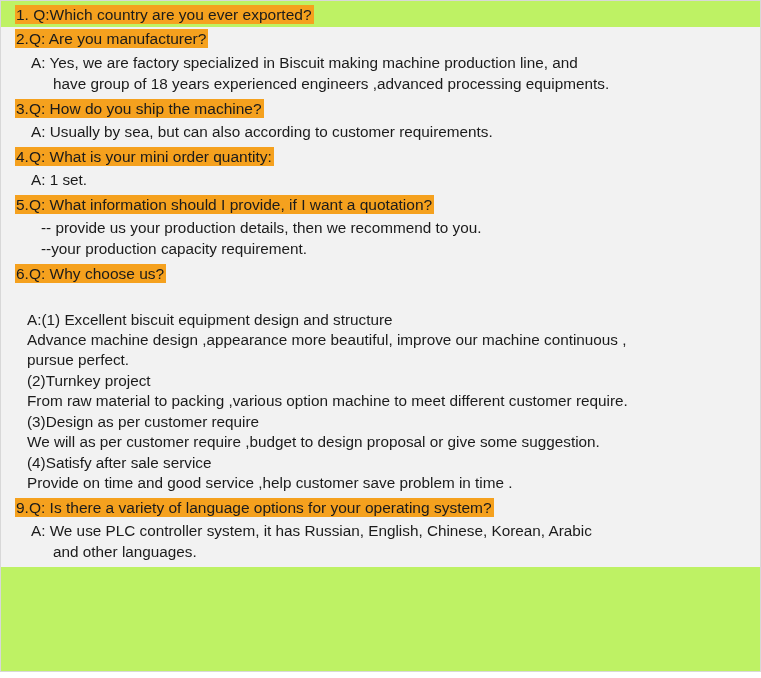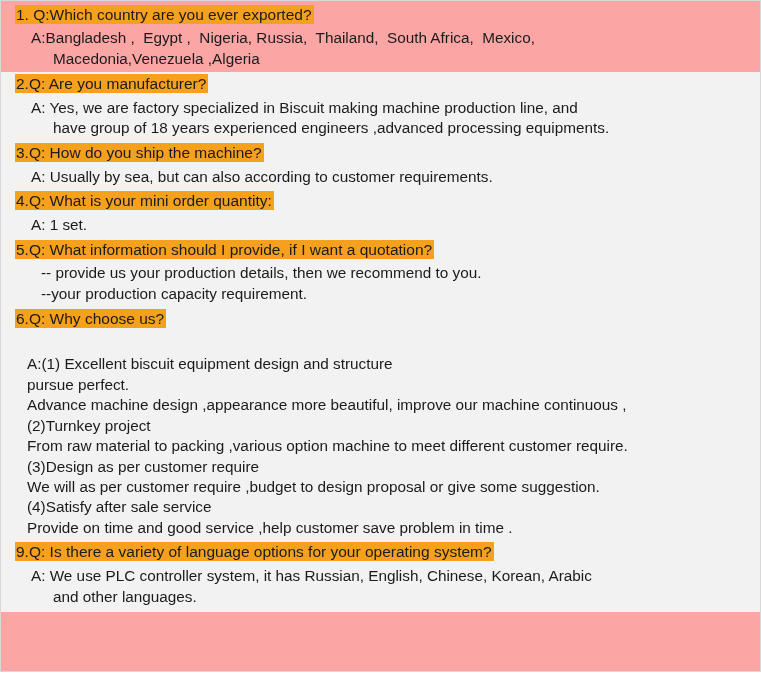--- a/index.html
+++ b/index.html
@@ -13,21 +13,21 @@
     font-family: "Liberation Sans", sans-serif;
     color: #111111;
     overflow: hidden;
   }
   .page {
     position: relative;
     width: 761px;
     height: 672px;
     box-sizing: border-box;
     border: 1px solid #d8d8d8;
-    background: #fca5a5;
+    background: #bef264;
   }
   .faq-list {
     position: relative;
     width: 100%;
   }
   .faq-block {
     position: relative;
   }
   .faq-block.shaded {
     background: #f2f2f2;
@@ -67,24 +67,20 @@
 </head>
 <body>
 
 <div class="page">
   <div class="faq-list">
 
     <div class="faq-block block-1">
       <div class="q-row">
         <span class="q-text">1. Q:Which country are you ever exported?</span>
       </div>
-      <div class="a-row">
-        <div class="a-line">A:Bangladesh ,  Egypt ,  Nigeria, Russia,  Thailand,  South Africa,  Mexico,</div>
-        <div class="a-line indent1">Macedonia,Venezuela ,Algeria</div>
-      </div>
     </div>
 
     <div class="faq-block block-2 shaded">
       <div class="q-row">
         <span class="q-text">2.Q: Are you manufacturer?</span>
       </div>
       <div class="a-row">
         <div class="a-line">A: Yes, we are factory specialized in Biscuit making machine production line, and</div>
         <div class="a-line indent1">have group of 18 years experienced engineers ,advanced processing equipments.</div>
       </div>
@@ -117,22 +113,22 @@
         <div class="a-line indent-small">--your production capacity requirement.</div>
       </div>
     </div>
 
     <div class="faq-block block-6 shaded">
       <div class="q-row">
         <span class="q-text">6.Q:  Why choose us?</span>
       </div>
       <div class="a-row">
         <div class="a-line">A:(1) Excellent biscuit equipment design and structure</div>
+        <div class="a-line">Advance machine design ,appearance more beautiful, improve our machine continuous ,</div>
         <div class="a-line">pursue perfect.</div>
-        <div class="a-line">Advance machine design ,appearance more beautiful, improve our machine continuous ,</div>
         <div class="a-line">(2)Turnkey project</div>
         <div class="a-line">From raw material to packing ,various option machine to meet different customer require.</div>
         <div class="a-line">(3)Design as per customer require</div>
         <div class="a-line">We will as per customer require ,budget to design proposal or give some suggestion.</div>
         <div class="a-line">(4)Satisfy after sale service</div>
         <div class="a-line">Provide on time and good service ,help customer save problem in time .</div>
       </div>
     </div>
 
     <div class="faq-block block-7 shaded">

